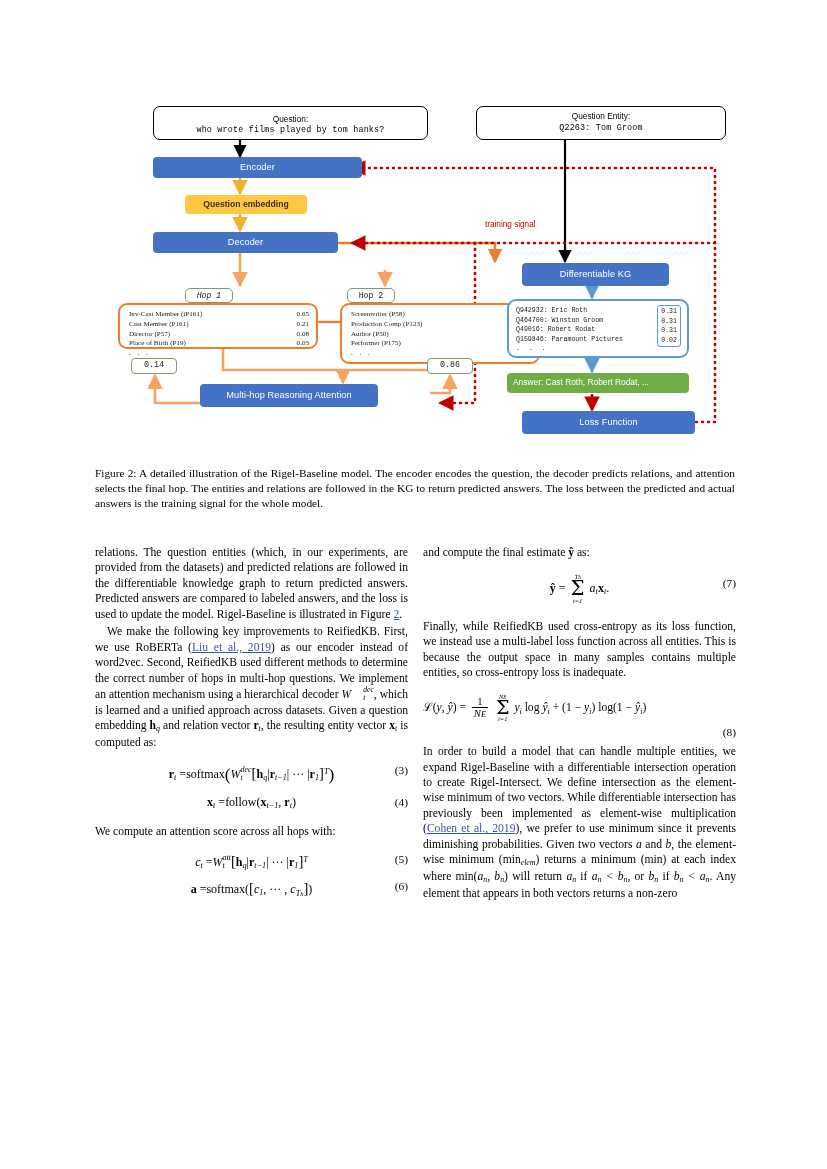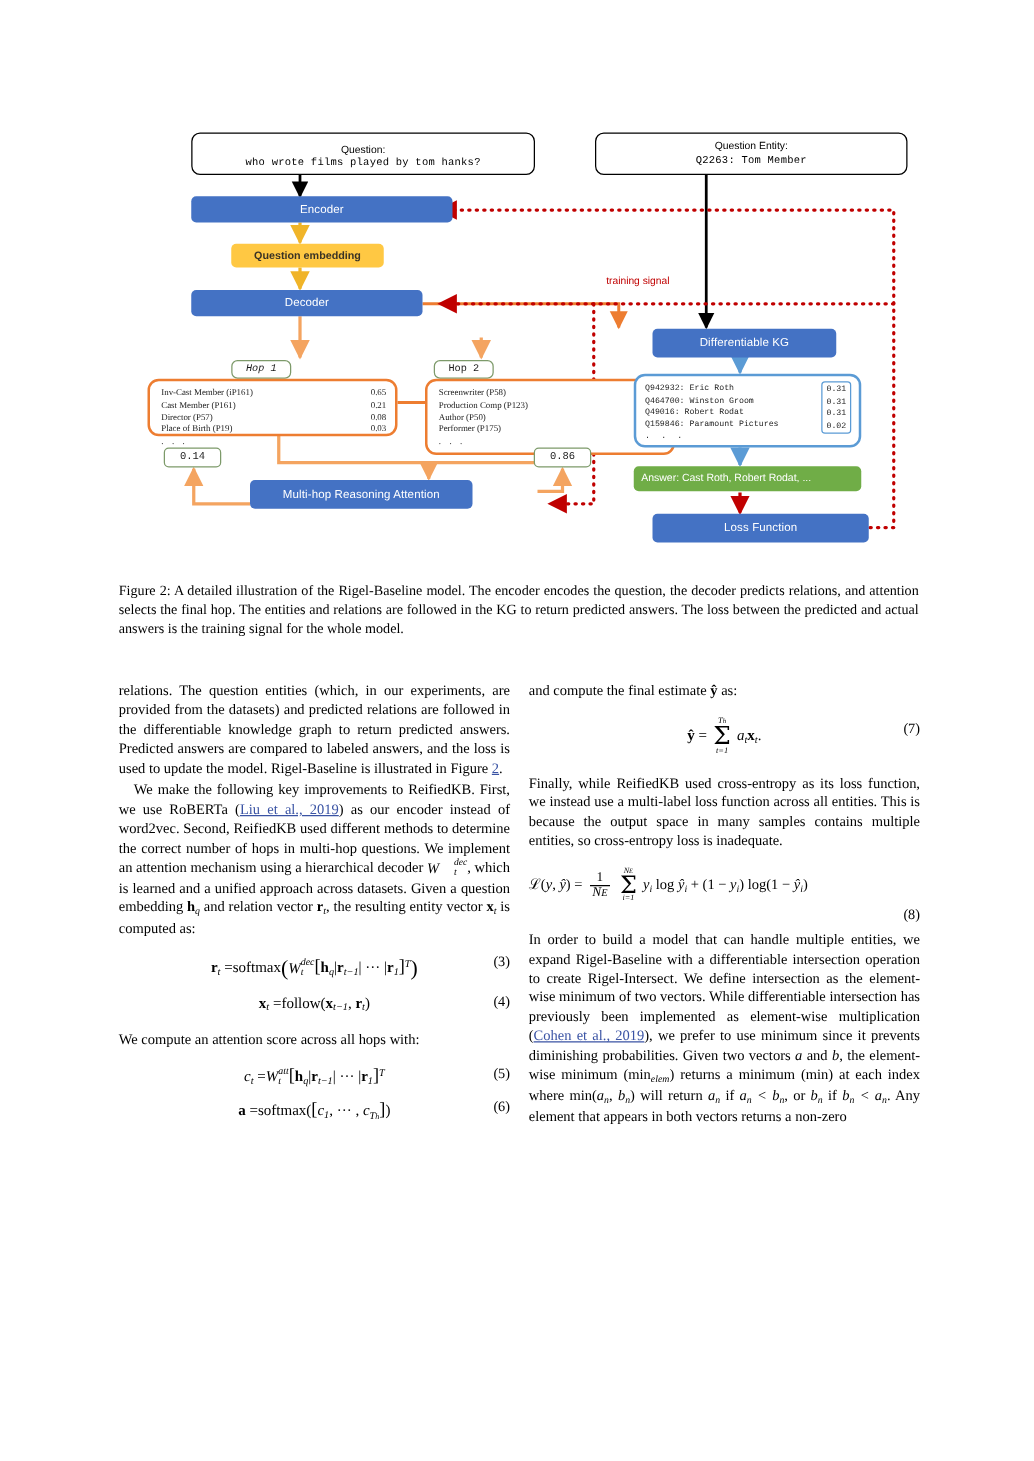--- a/index.html
+++ b/index.html
@@ -300,21 +300,21 @@
       <path d="M380,143 L380,303 L345,303" stroke="#c00000" stroke-width="2.6" fill="none" stroke-dasharray="1,5" stroke-linecap="round" marker-end="url(#ah-red)"></path>
     </svg>
 
     <div class="node node-question" style="left:58px; top:6px; width:275px; height:34px;justify-content:flex-end;">
       <span class="q-line1">Question:</span>
       <span class="q-line2">who wrote films played by tom hanks?</span>
     </div>
 
     <div class="node node-question" style="left:345px; top:6px; width:250px; height:34px;margin-left:36px;">
       <span class="q-line1">Question Entity:</span>
-      <span class="q-line2">Q2263: Tom Member</span>
+      <span class="q-line2">Q2263: Tom Groom</span>
     </div>
 
     <div class="node node-blue" style="left:58px; top:57px; width:209px; height:21px;">
       <span>Encoder</span>
     </div>
 
     <div class="node node-yellow" style="left:90px; top:95px; width:122px; height:19px;">
       <span>Question embedding</span>
     </div>
 

